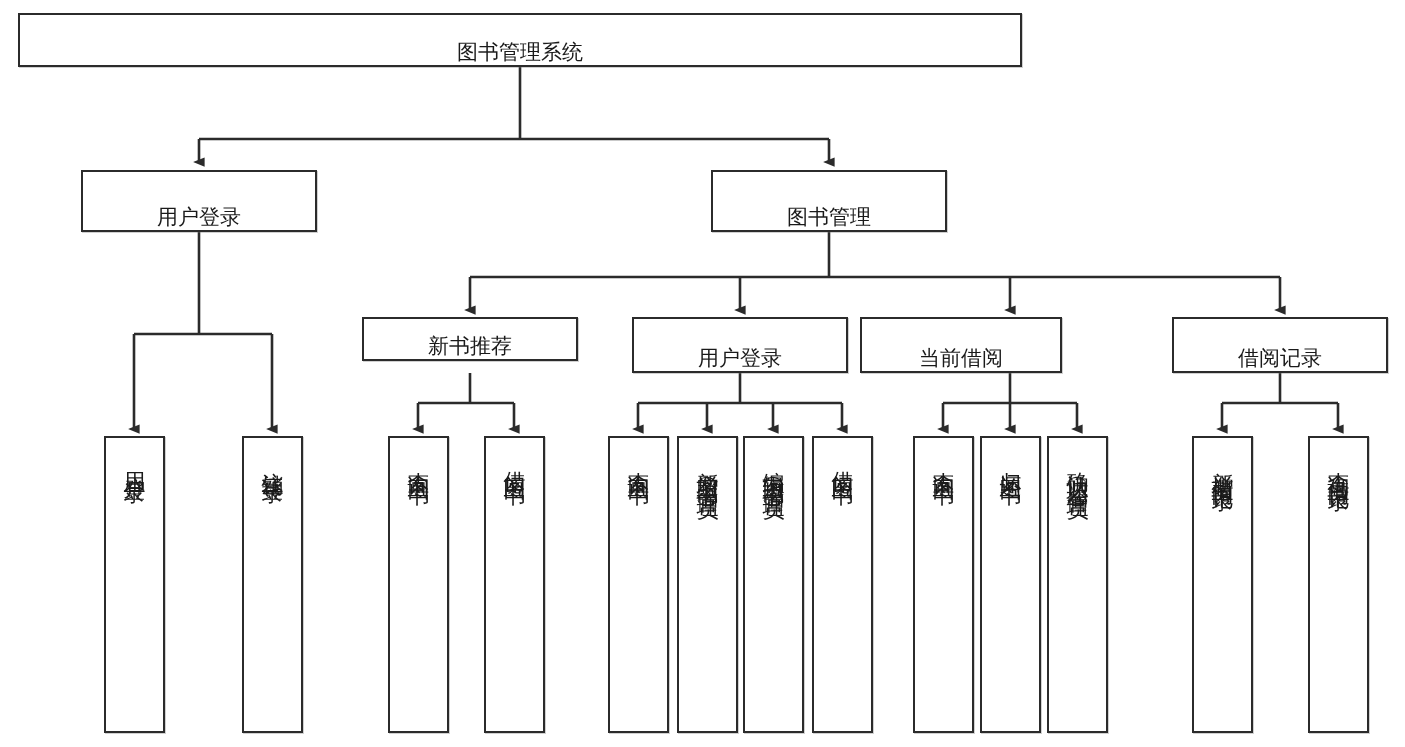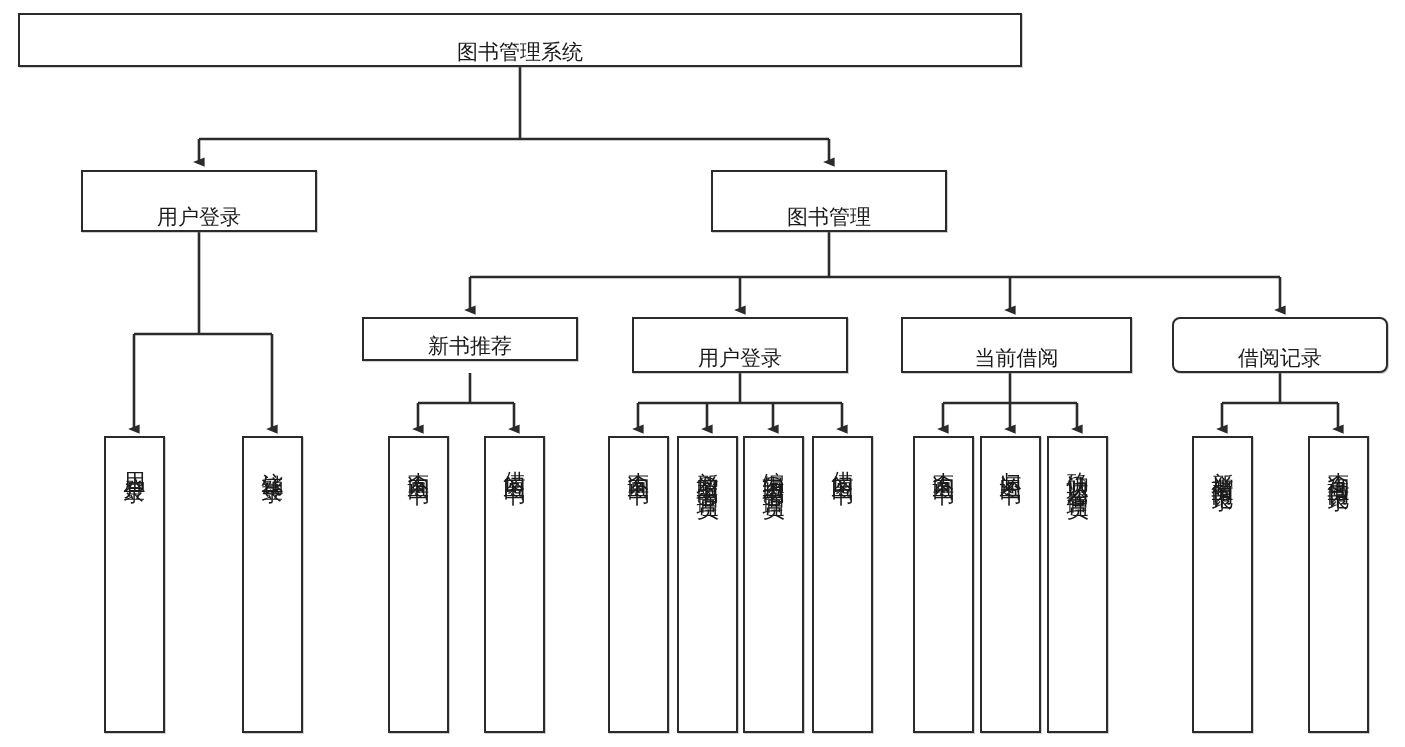--- a/index.html
+++ b/index.html
@@ -129,24 +129,24 @@
   <div class="node horiz" style="left:711px; top:170px; width:236px; height:62px;">
     <span class="label">图书管理</span>
   </div>
 
   <div class="node horiz" style="left:362px; top:317px; width:216px; height:44px;">
     <span class="label">新书推荐</span>
   </div>
   <div class="node horiz" style="left:632px; top:317px; width:216px; height:56px;">
     <span class="label">用户登录</span>
   </div>
-  <div class="node horiz" style="left:901px; top:317px; width:231px; height:56px;">
+  <div class="node horiz" style="left:860px; top:317px; width:202px; height:56px;">
     <span class="label">当前借阅</span>
   </div>
-  <div class="node horiz" style="left:1172px; top:317px; width:216px; height:56px;border-radius:8px;">
+  <div class="node horiz" style="left:1172px; top:317px; width:216px; height:56px;">
     <span class="label">借阅记录</span>
   </div>
 
   <div class="node vert" style="left:104px; top:436px; width:61px; height:297px;">
     <span class="label">用户登录</span>
   </div>
   <div class="node vert" style="left:242px; top:436px; width:61px; height:297px;">
     <span class="label">注销登录</span>
   </div>
 

